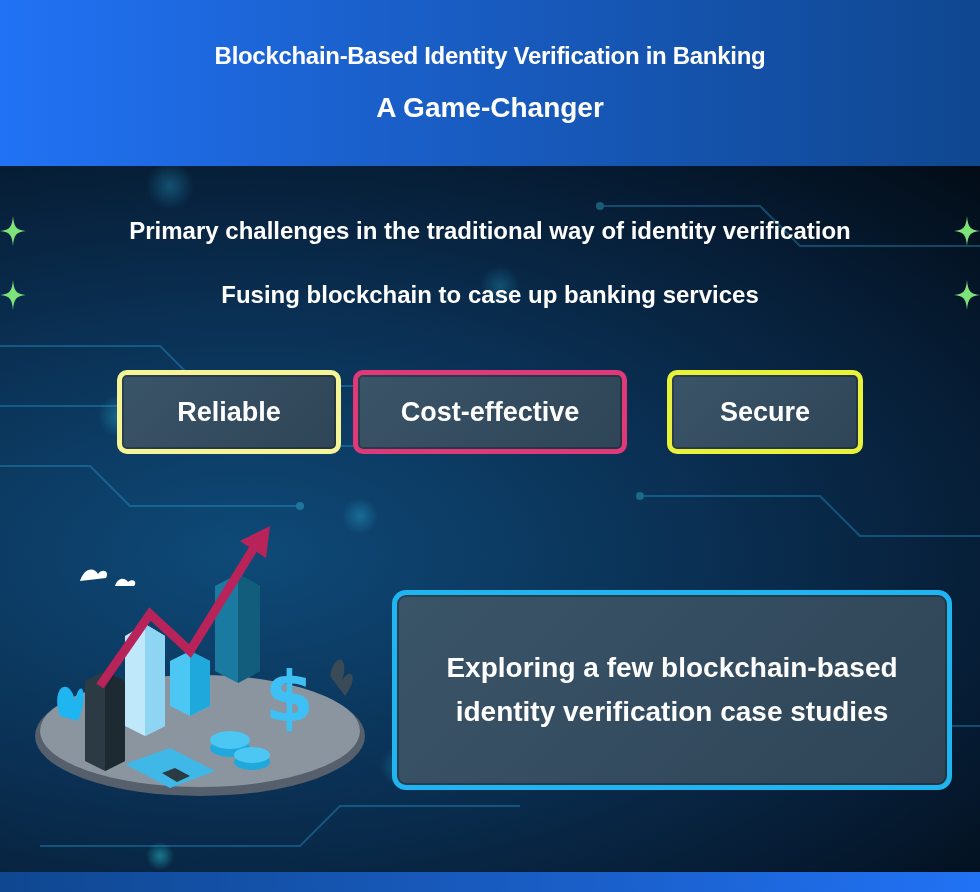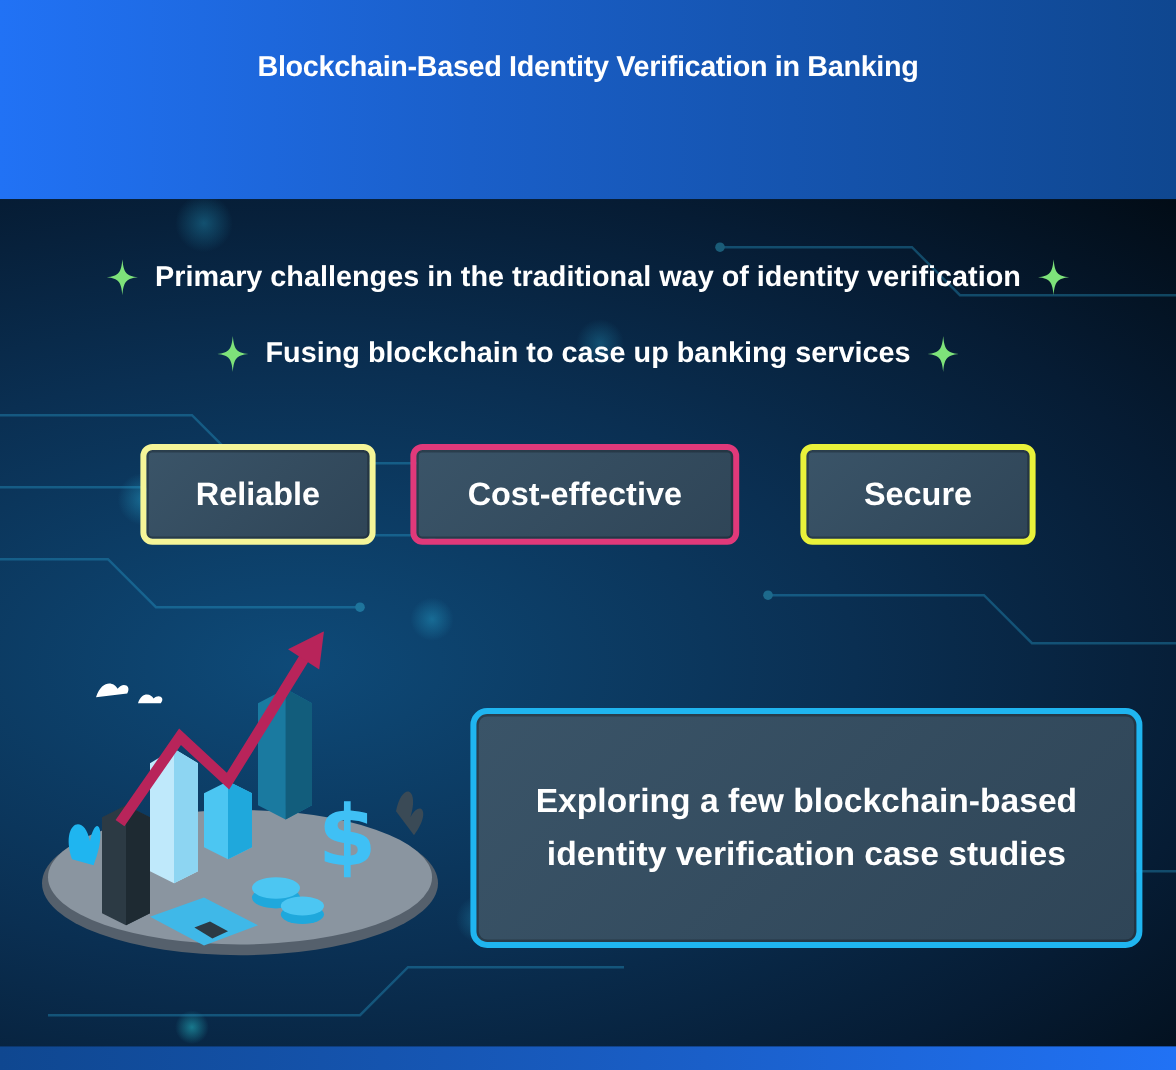--- a/index.html
+++ b/index.html
@@ -20,35 +20,35 @@
       radial-gradient(circle at 120px 250px, rgba(40,170,210,0.45) 0, rgba(40,170,210,0) 22px),
       radial-gradient(circle at 360px 350px, rgba(40,170,210,0.4) 0, rgba(40,170,210,0) 18px),
       radial-gradient(circle at 500px 120px, rgba(40,170,210,0.3) 0, rgba(40,170,210,0) 20px),
       radial-gradient(circle at 170px 20px, rgba(40,170,210,0.35) 0, rgba(40,170,210,0) 24px),
       radial-gradient(circle at 400px 600px, rgba(40,170,210,0.35) 0, rgba(40,170,210,0) 20px),
       radial-gradient(circle at 160px 690px, rgba(40,200,210,0.5) 0, rgba(40,200,210,0) 14px),
       radial-gradient(ellipse at 25% 55%, #0e4a78 0%, #0a2f52 45%, #061c34 75%, #020c16 100%);
   }
   .circuit { position: absolute; left: 0; top: 0; width: 980px; height: 706px; opacity: 0.35; }
 
-  .bullet { position: absolute; left: 0; right: 0; text-align: center; font-size: 24px; font-weight: bold; display: flex; justify-content: center; align-items: center; gap: 14px; }
+  .bullet { position: absolute; left: 0; right: 0; text-align: center; font-size: 24px; font-weight: bold; display: flex; justify-content: space-between; align-items: center; gap: 14px; }
   .bullet.b1 { top: 50px; }
   .bullet.b2 { top: 114px; }
   .sparkle { width: 26px; height: 30px; display: inline-block; }
 
   .tag {
     position: absolute; top: 204px; height: 84px;
     background: linear-gradient(135deg, #3a5468 0%, #2f4557 100%);
     border-radius: 10px; border: 5px solid;
     display: flex; align-items: center; justify-content: center;
     font-size: 27px; font-weight: bold; color: #fff;
     box-shadow: inset 0 0 0 2px rgba(0,0,0,0.25);
   }
-  .tag.t1 { left: 117px; width: 196px; border-color: #f5f598; }
-  .tag.t2 { left: 342px; width: 274px; border-color: #e0397a; }
+  .tag.t1 { left: 117px; width: 224px; border-color: #f5f598; }
+  .tag.t2 { left: 353px; width: 274px; border-color: #e0397a; }
   .tag.t3 { left: 667px; width: 196px; border-color: #e9f23a; }
 
   .case-box {
     position: absolute; left: 392px; top: 424px; width: 560px; height: 200px;
     border: 5px solid #1fb5f0; border-radius: 14px;
     background: linear-gradient(135deg, #3a5468 0%, #2f4557 100%);
     box-shadow: inset 0 0 0 2px rgba(0,0,0,0.25);
     display: flex; flex-direction: column; align-items: center; justify-content: center;
     font-size: 28px; font-weight: bold; line-height: 44px; text-align: center;
   }
@@ -58,20 +58,21 @@
   .footer {
     position: absolute; left: 0; top: 872px; width: 980px; height: 20px;
     background: linear-gradient(90deg, #0f4790 0%, #1a5fc9 60%, #2172f5 100%);
   }
 </style>
 </head>
 <body>
 
 <div class="header">
   <div class="title">Blockchain-Based Identity Verification in Banking</div>
+  <div class="subtitle">A Game-Changer</div>
 </div>
 
 <div class="main">
   <svg class="circuit" viewBox="0 0 980 706">
     <g stroke="#2aa6d6" stroke-width="2" fill="none">
       <path d="M0 180 H160 L200 220 H420"></path>
       <path d="M0 240 H120 L160 280 H360"></path>
       <path d="M0 300 H90 L130 340 H300"></path>
       <path d="M600 40 H760 L800 80 H980"></path>
       <path d="M640 330 H820 L860 370 H980"></path>

